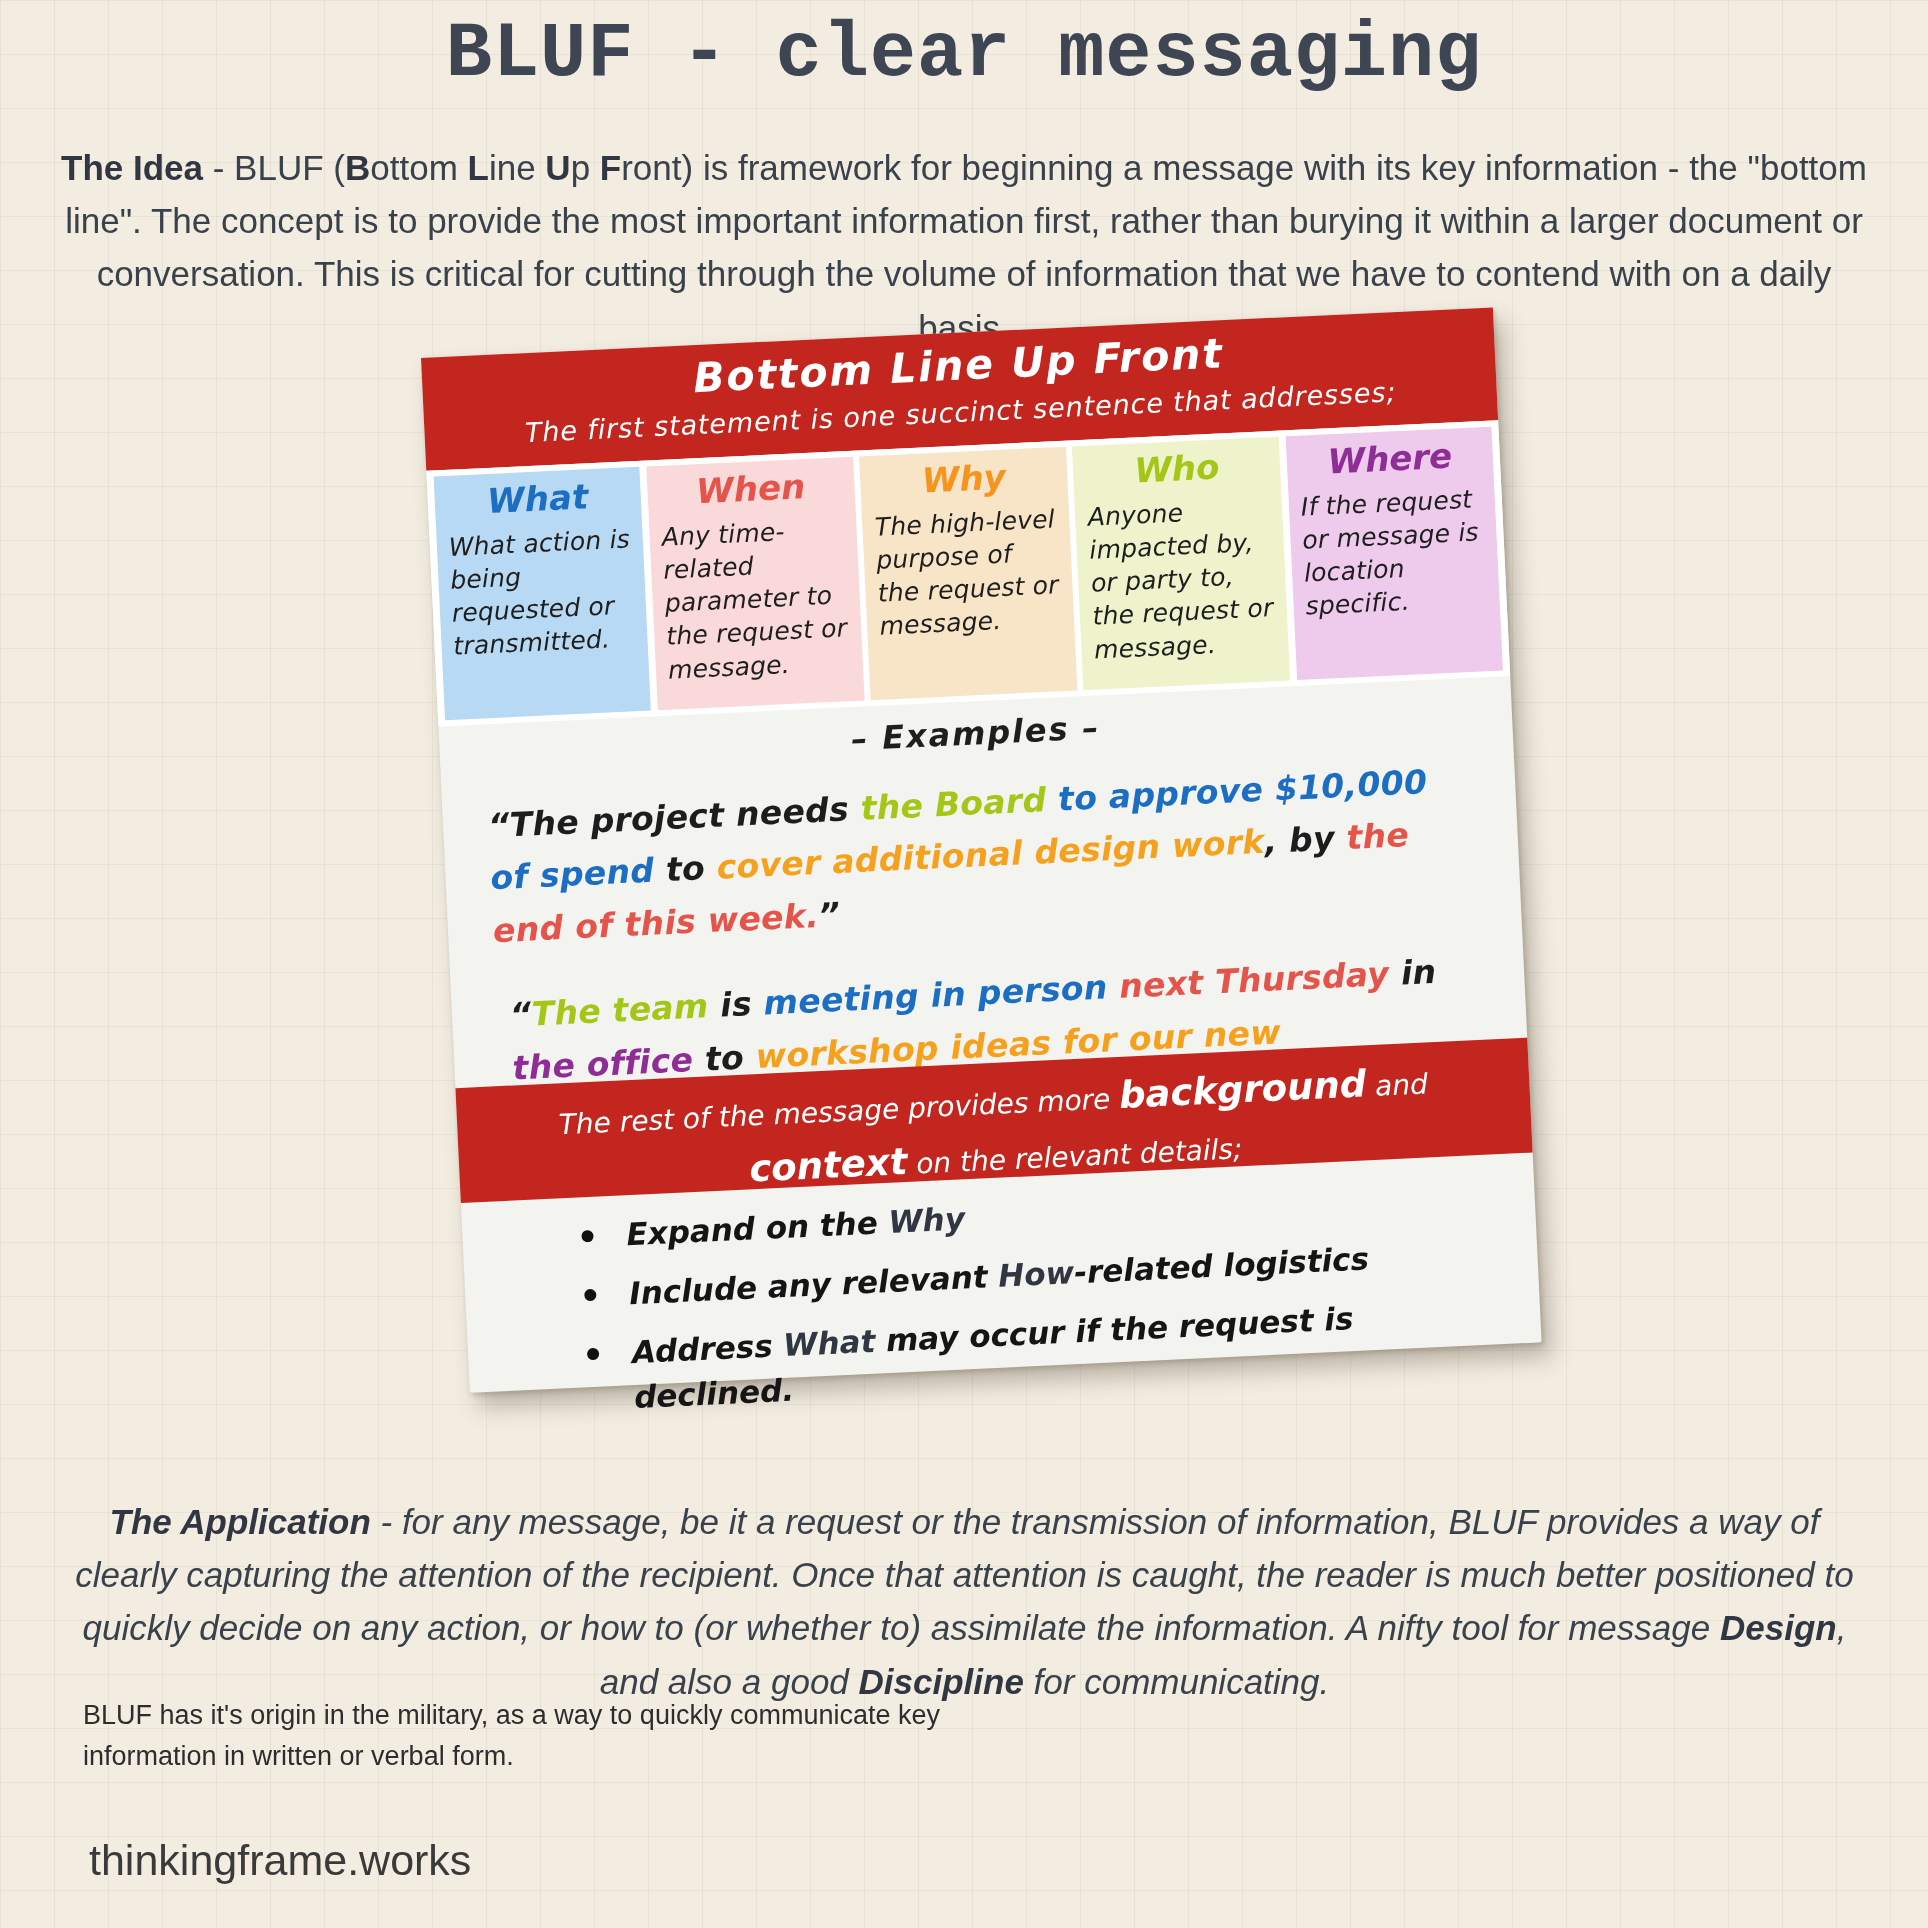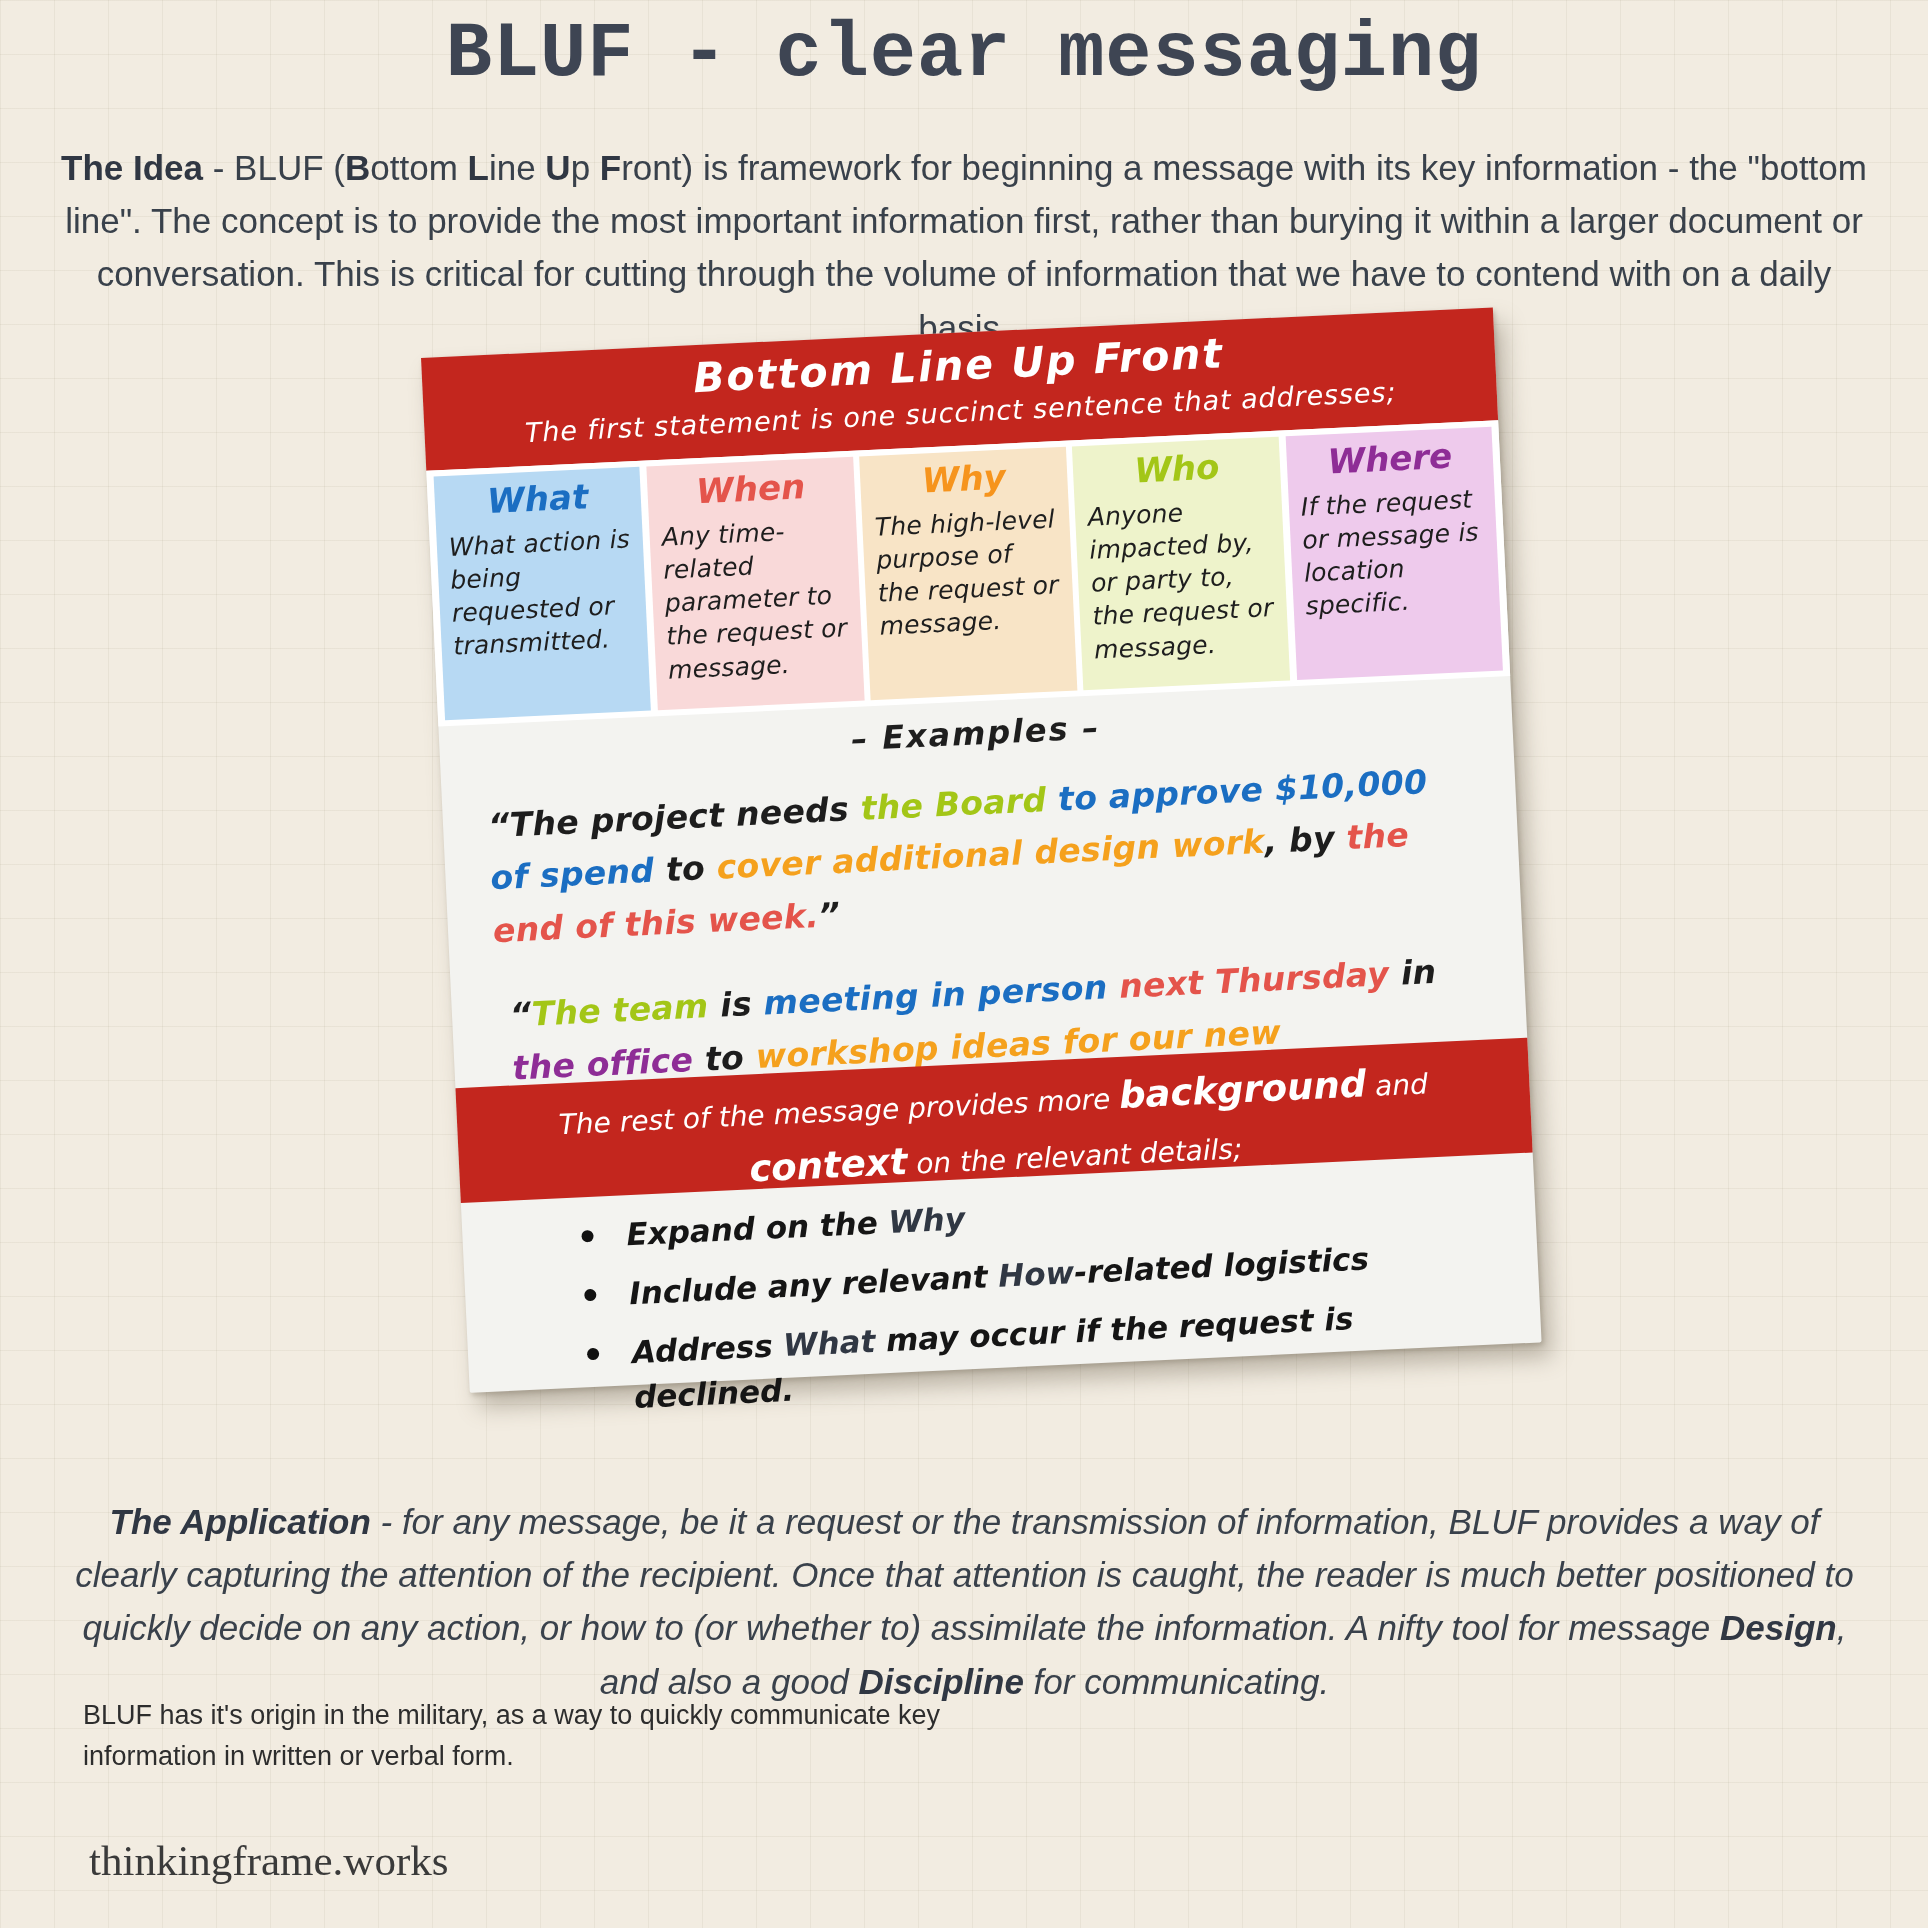--- a/index.html
+++ b/index.html
@@ -57,21 +57,21 @@
   .seg-big{font-size:37px;font-weight:600;}
 
   .bullets{flex:1;padding:17px 28px 0 111px;box-sizing:border-box;color:#151515;}
   .bullet{font-size:31px;line-height:1.45;margin-bottom:14px;position:relative;padding-left:53px;font-weight:600;}
   .bullet::before{content:"";position:absolute;left:7.5px;top:16px;width:12.2px;height:12.2px;border-radius:50%;background:#111;}
 
   
   .footnote{position:absolute;left:83px;margin:0;font-size:27px;line-height:1.5;color:#2d2d2d;text-align:left;}
   .fn1{top:1695px;width:998px;}
   .fn2{top:1791px;width:1036px;}
-  .site-url{position:absolute;left:89px;top:1836px;font-family:Liberation Serif, serif;font-size:43px;color:#3a3a3a;}
+  .site-url{position:absolute;left:89px;top:1836px;font-family:Liberation Sans, sans-serif;font-size:43px;color:#3a3a3a;}
 
   .logo{position:absolute;left:1121px;top:1631px;width:800px;height:288px;font-family:"Liberation Serif",serif;}
   .logo-thinking{position:absolute;left:23.5px;top:0;font-size:149px;line-height:1.1;color:#928e87;text-shadow:0.9px 0.9px 0 #d8d2c6;}
   .logo-frameworks{position:absolute;left:94px;top:98px;font-size:141px;line-height:1.1;color:#33333b;}
 </style>
 </head>
 <body>
 
 <div id="page">
 

